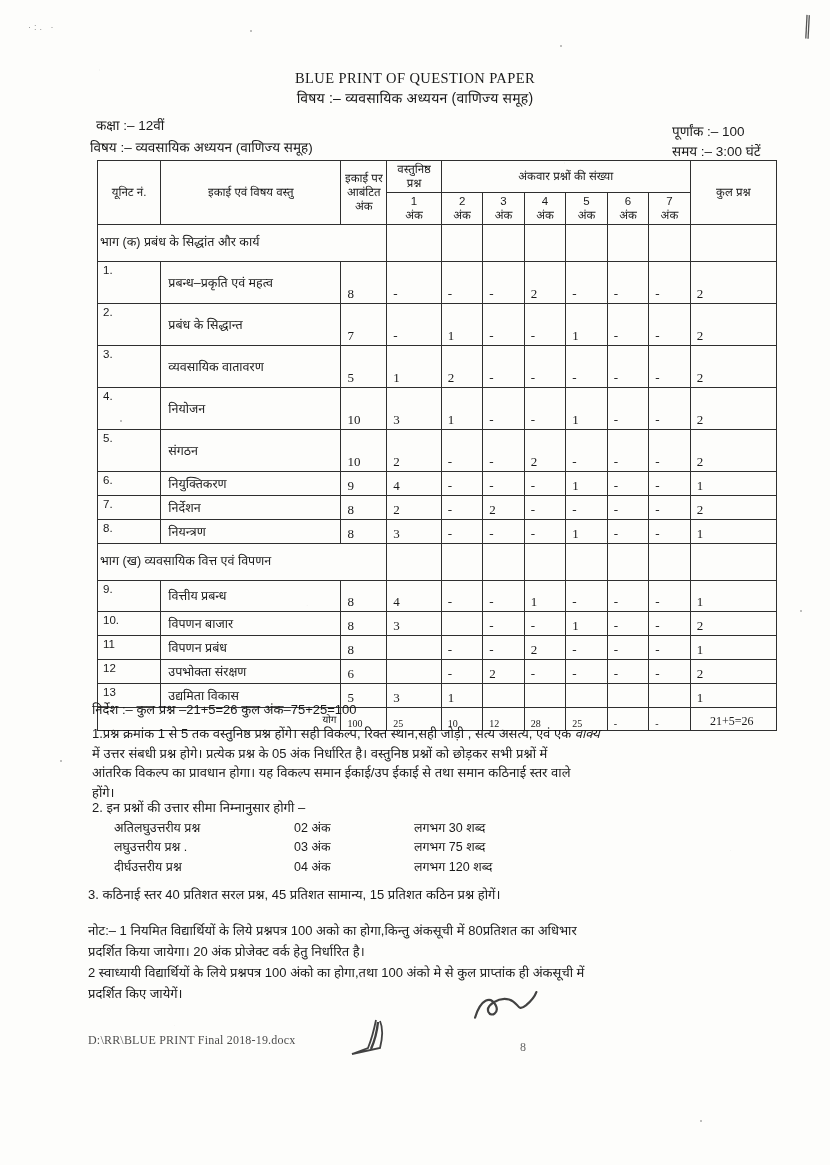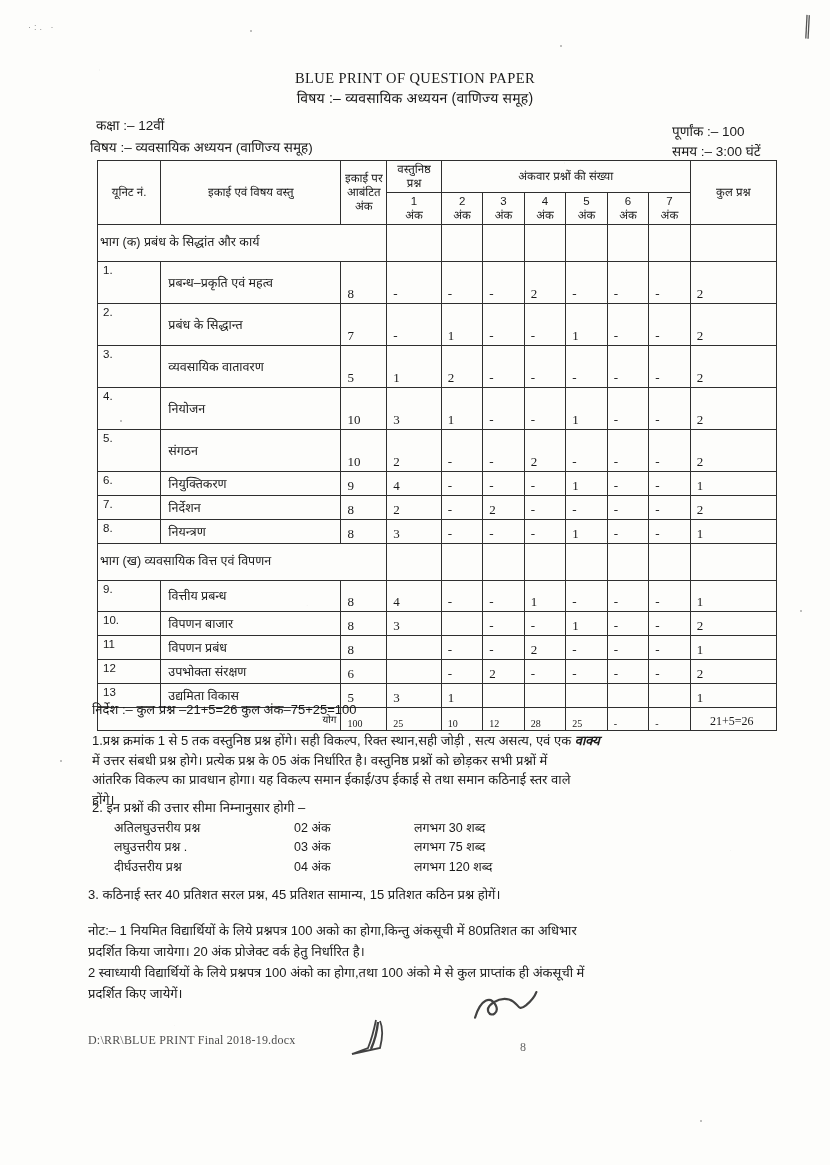--- a/index.html
+++ b/index.html
@@ -143,22 +143,22 @@
   
   .notes {
     position: absolute;
     left: 92px;
     top: 700px;
     width: 700px;
     font-size: 13px;
     line-height: 1.52;
   }
   .notes .nline { white-space: normal; }
-  .nirdesh { margin-bottom: 11px; }
-  .bold-ink { font-weight: bold; font-style: italic; }
+  .nirdesh { margin-bottom: 4px; }
+  .bold-ink { font-weight: normal; font-style: italic; }
 
   .sec2 { position: absolute; left: 92px; top: 798px; width: 700px; font-size: 13px; }
   .sec2 .head { margin-bottom: 3px; }
   .limits { margin-left: 22px; }
   .limits-row { display: flex; line-height: 1.55; }
   .limits-row .qtype  { width: 180px; font-size: 12.5px; }
   .limits-row .qmarks { width: 120px; font-size: 12.5px; }
   .limits-row .qwords { font-size: 12.5px; }
 
   .sec3 { position: absolute; left: 88px; top: 885px; width: 720px; font-size: 13px; }

